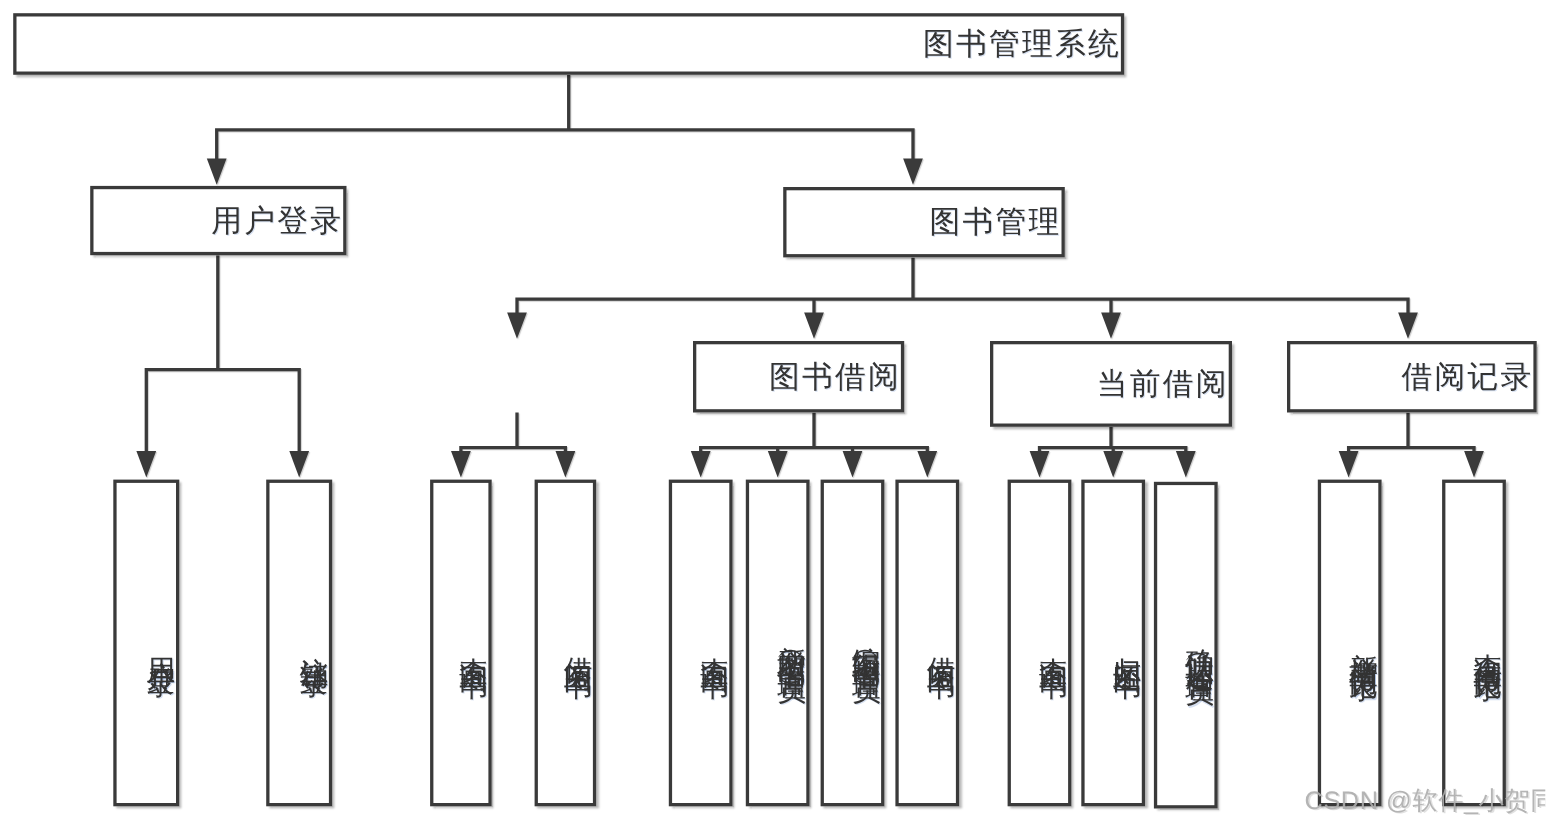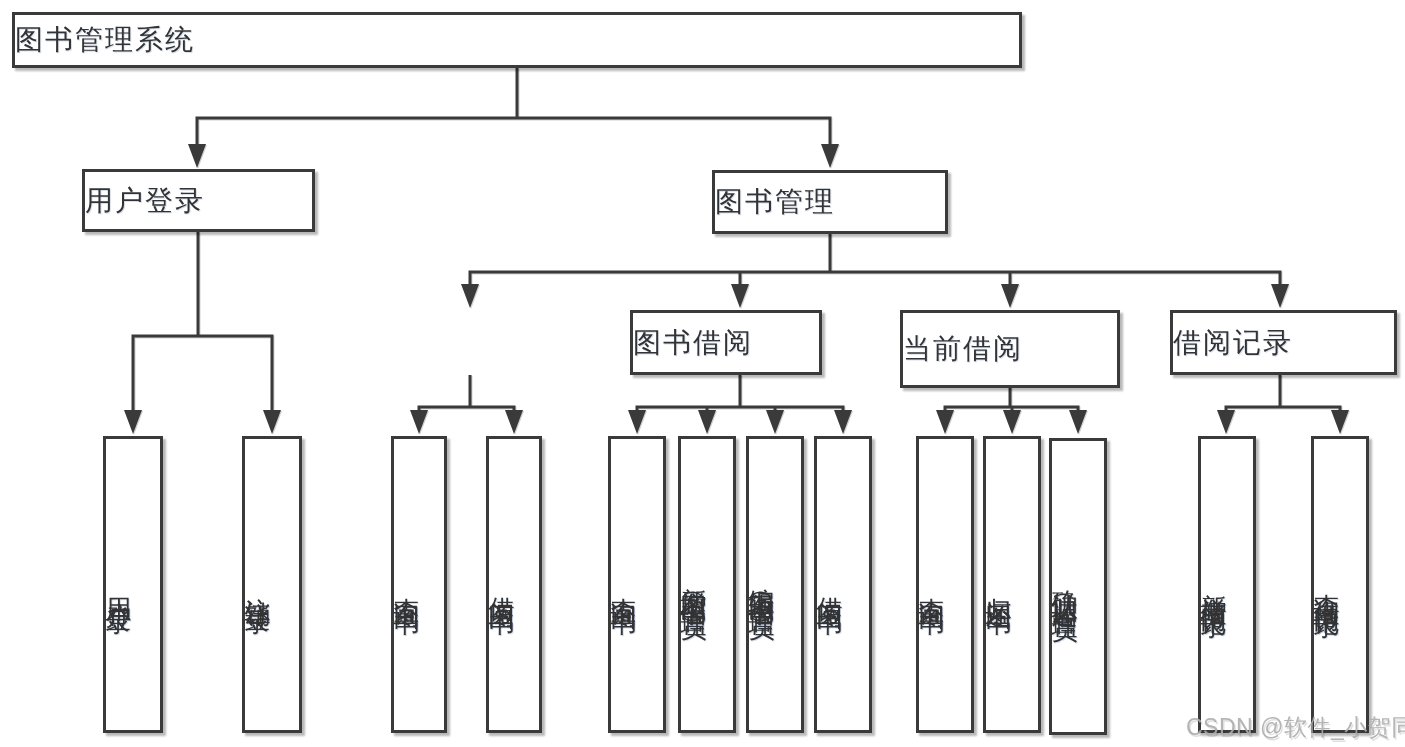--- a/index.html
+++ b/index.html
@@ -13,21 +13,21 @@
   }
   .wires{
     position:absolute;left:0;top:0;
     filter:drop-shadow(1.5px 1.5px 0.5px rgba(0,0,0,0.18));
   }
   .box{
     position:absolute;
     box-sizing:border-box;
     background:#ffffff;
     border:3px solid #3a3a3a;
-    display:flex;align-items:center;justify-content:flex-start;
+    display:flex;align-items:center;justify-content:flex-end;
     box-shadow:2.5px 2.5px 2px rgba(0,0,0,0.28);
   }
   .box .lbl{
     color:#333333;
     font-size:28px;
     letter-spacing:2px;
     white-space:nowrap;
     text-shadow:1px 1px 0 rgba(90,130,200,0.25);
   }
   .box.v .lbl{
@@ -113,21 +113,21 @@
     </g>
   </svg>
 
   <div class="box h" style="left:12px;top:12px;width:1010px;height:56px">
     <span class="lbl">图书管理系统</span>
   </div>
 
   <div class="box h" style="left:82px;top:169px;width:233px;height:63px">
     <span class="lbl">用户登录</span>
   </div>
-  <div class="box h" style="left:712px;top:170px;width:236px;height:64px">
+  <div class="box h" style="left:712px;top:170px;width:256px;height:64px">
     <span class="lbl">图书管理</span>
   </div>
 
   <div class="box h" style="left:630px;top:310px;width:192px;height:65px">
     <span class="lbl">图书借阅</span>
   </div>
   <div class="box h" style="left:900px;top:310px;width:220px;height:78px">
     <span class="lbl">当前借阅</span>
   </div>
   <div class="box h" style="left:1170px;top:310px;width:227px;height:65px">

